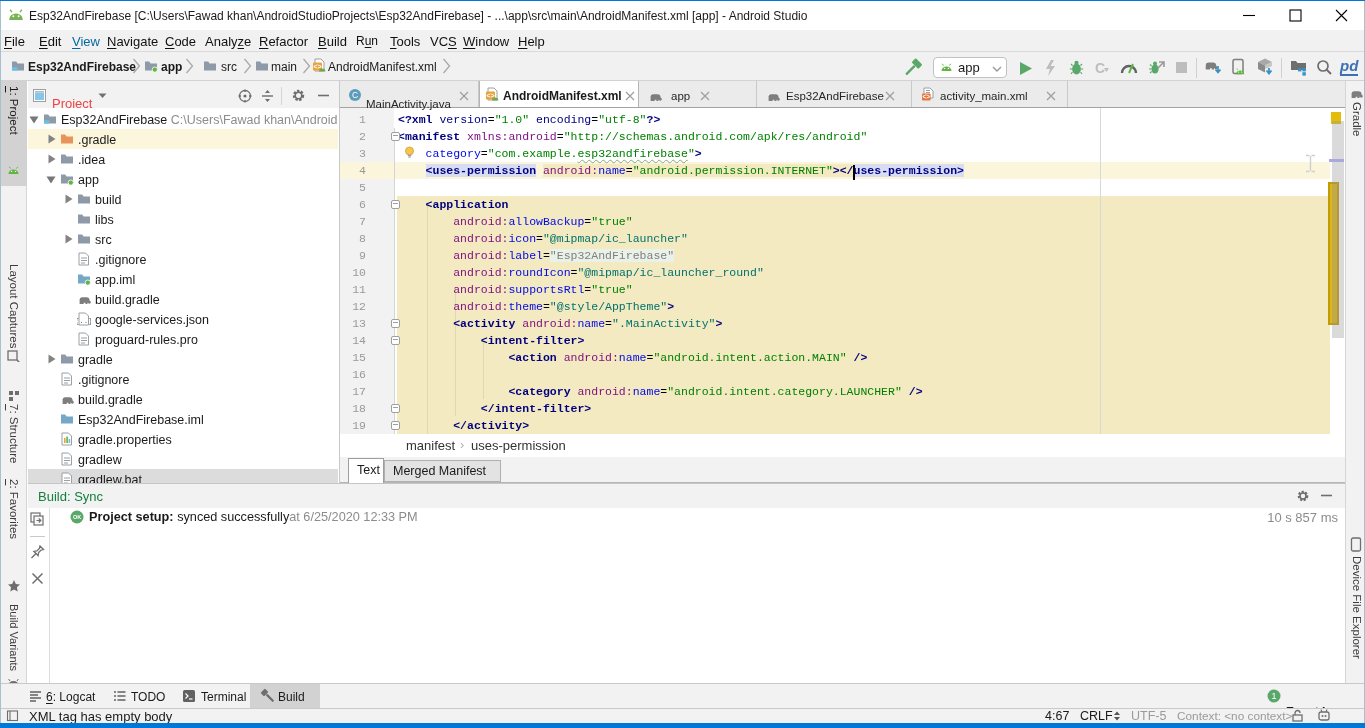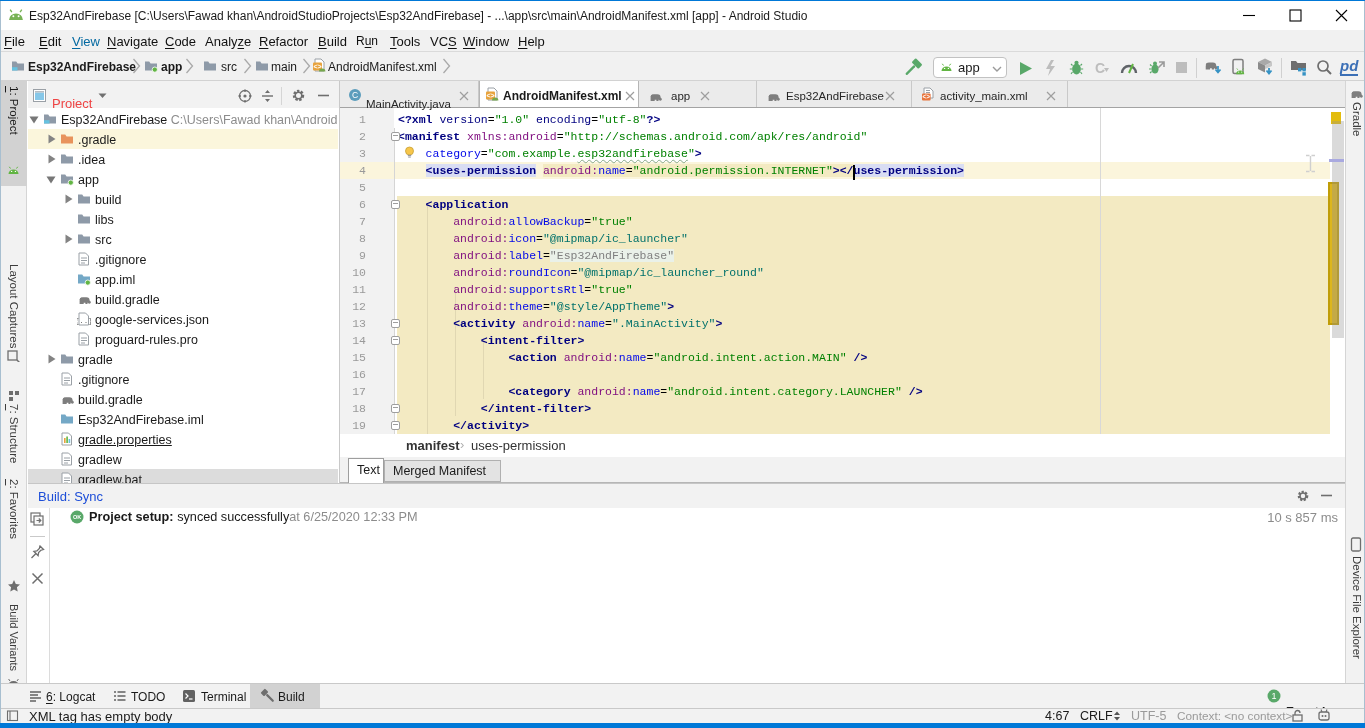--- a/index.html
+++ b/index.html
@@ -324,21 +324,21 @@
 <svg style="position:absolute;left:60px;top:412px;width:14px;height:14px;" width="14" height="14" viewBox="0 0 14 14">
     <path d="M1 2.5 h4.2 l1.4 2 H13 v7 H1 z" fill="#74A8C6"></path>
   </svg>
 <div style="position:absolute;left:78px;top:413px;width:276px;height:15px;font-size:12.5px;color:#1a1a1a;white-space:nowrap;overflow:hidden;">Esp32AndFirebase.iml</div>
 <svg style="position:absolute;left:60px;top:432px;width:14px;height:14px;" width="14" height="14" viewBox="0 0 14 14">
     <path d="M2 1 h6.5 l3 3 v9 H2 z" fill="#fff" stroke="#9aa0a6"></path>
     <rect x="4" y="6" width="1.6" height="5" fill="#E8A33D"></rect>
     <rect x="6.3" y="4.5" width="1.6" height="6.5" fill="#62B543"></rect>
     <rect x="8.6" y="7" width="1.6" height="4" fill="#66C2E0"></rect>
   </svg>
-<div style="position:absolute;left:78px;top:433px;width:276px;height:15px;font-size:12.5px;color:#1a1a1a;white-space:nowrap;overflow:hidden;text-decoration:underline;">gradle.properties</div>
+<div style="position:absolute;left:78px;top:433px;width:276px;height:15px;font-size:12.5px;color:#1a1a1a;white-space:nowrap;overflow:hidden;">gradle.properties</div>
 <svg style="position:absolute;left:60px;top:452px;width:14px;height:14px;" width="14" height="14" viewBox="0 0 14 14">
     <path d="M2 1 h6.5 l3 3 v9 H2 z" fill="#fff" stroke="#9aa0a6" stroke-width="1"></path>
     <path d="M4 6 h6 M4 8.5 h6 M4 11 h4" stroke="#9aa0a6" stroke-width="1"></path>
   </svg>
 <div style="position:absolute;left:78px;top:453px;width:276px;height:15px;font-size:12.5px;color:#1a1a1a;white-space:nowrap;overflow:hidden;">gradlew</div>
 <div style="position:absolute;left:28px;top:469px;width:310px;height:20px;background:#DCDCDC;"></div>
 <svg style="position:absolute;left:60px;top:472px;width:14px;height:14px;" width="14" height="14" viewBox="0 0 14 14">
     <path d="M2 1 h6.5 l3 3 v9 H2 z" fill="#fff" stroke="#9aa0a6" stroke-width="1"></path>
     <path d="M4 6 h6 M4 8.5 h6 M4 11 h4" stroke="#9aa0a6" stroke-width="1"></path>
   </svg>
@@ -442,30 +442,30 @@
         <span class="t">&lt;/activity&gt;</span></pre>
 <div style="position:absolute;left:1330px;top:108px;width:15px;height:326px;background:#fff;"></div>
 <div style="position:absolute;left:1331px;top:112px;width:10px;height:12px;background:#E3BC0C;"></div>
 <div style="position:absolute;left:1328px;top:182px;width:11px;height:143px;background:#DDB61C;border:2px solid #C09D08;"></div>
 <div style="position:absolute;left:1332px;top:121px;width:12px;height:217px;background:rgba(150,150,150,0.35);"></div>
 <div style="position:absolute;left:1329px;top:159px;width:15px;height:2.5px;background:#A9A9E0;"></div>
 <svg style="position:absolute;left:1305px;top:154px;width:11px;height:19px;" width="11" height="19" viewBox="0 0 11 19">
     <path d="M1 1.5 h3.5 M6.5 1.5 h3.5 M5.5 2 v15 M1 17.5 h3.5 M6.5 17.5 h3.5" stroke="#cfcfcf" stroke-width="1.4" fill="none"></path>
   </svg>
 <div style="position:absolute;left:340px;top:434px;width:1005px;height:23px;background:#fff;"></div>
-<div style="position:absolute;left:406px;top:438px;font-size:13px;color:#333;font-weight:bold;">manifest</div>
+<div style="position:absolute;left:406px;top:438px;font-size:13px;color:#333;">manifest</div>
 <div style="position:absolute;left:460px;top:437px;font-size:13px;color:#b0b0b0;">›</div>
 <div style="position:absolute;left:471px;top:438px;font-size:13px;color:#333;">uses-permission</div>
 <div style="position:absolute;left:340px;top:457px;width:1005px;height:26px;background:#f2f2f2;border-bottom:1px solid #b6b6b6;"></div>
 <div style="position:absolute;left:348px;top:458px;width:36px;height:25px;background:#fff;border:1px solid #9e9e9e;border-bottom:none;z-index:2;"></div>
 <div style="position:absolute;left:357px;top:463px;font-size:12.5px;color:#1a1a1a;z-index:3;">Text</div>
 <div style="position:absolute;left:384px;top:460px;width:117px;height:22px;background:#e3e3e3;border:1px solid #b0b0b0;"></div>
 <div style="position:absolute;left:393px;top:464px;font-size:12.5px;color:#1a1a1a;">Merged Manifest</div>
 <div style="position:absolute;left:28px;top:483px;width:1317px;height:25px;background:#f2f2f2;border-top:1px solid #c6c6c6;"></div>
-<div style="position:absolute;left:38px;top:489px;font-size:13px;color:#1d4ed8;">Build: Sync</div>
+<div style="position:absolute;left:38px;top:489px;font-size:13px;color:#15803d;">Build: Sync</div>
 <svg style="position:absolute;left:1296px;top:489px;width:14px;height:14px;" width="14" height="14" viewBox="0 0 14 14">
     <circle cx="7" cy="7" r="4.1" fill="none" stroke="#6e6e6e" stroke-width="2.4" stroke-dasharray="2.1 1.4"></circle>
     <circle cx="7" cy="7" r="3" fill="none" stroke="#6e6e6e" stroke-width="1.5"></circle>
   </svg>
 <svg style="position:absolute;left:1320px;top:494px;width:13px;height:3px;" width="13" height="3" viewBox="0 0 13 3">
     <path d="M1 1.5 h11" stroke="#6e6e6e" stroke-width="1.6"></path>
   </svg>
 <div style="position:absolute;left:28px;top:508px;width:1317px;height:175px;background:#fff;"></div>
 <div style="position:absolute;left:49px;top:508px;width:1px;height:175px;background:#dcdcdc;"></div>
 <svg style="position:absolute;left:30px;top:512px;width:15px;height:15px;" width="15" height="15" viewBox="0 0 15 15">

